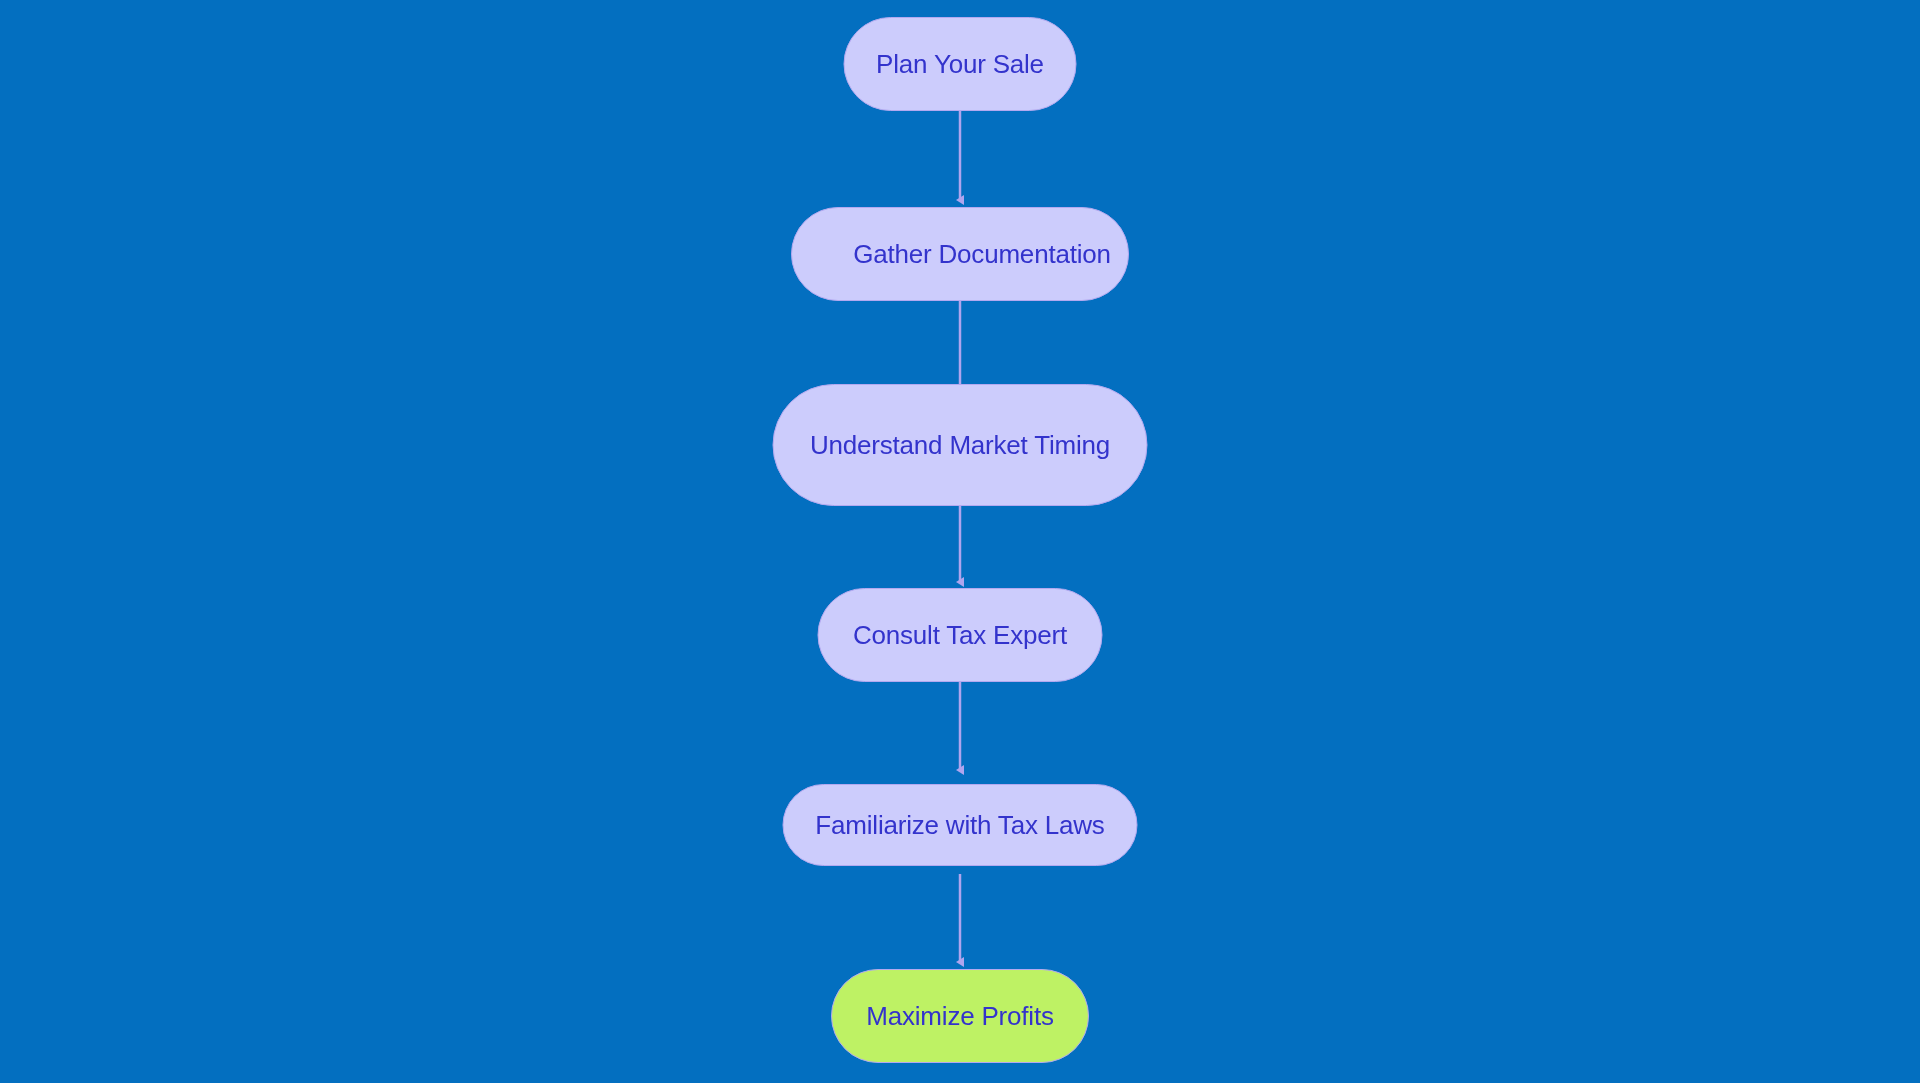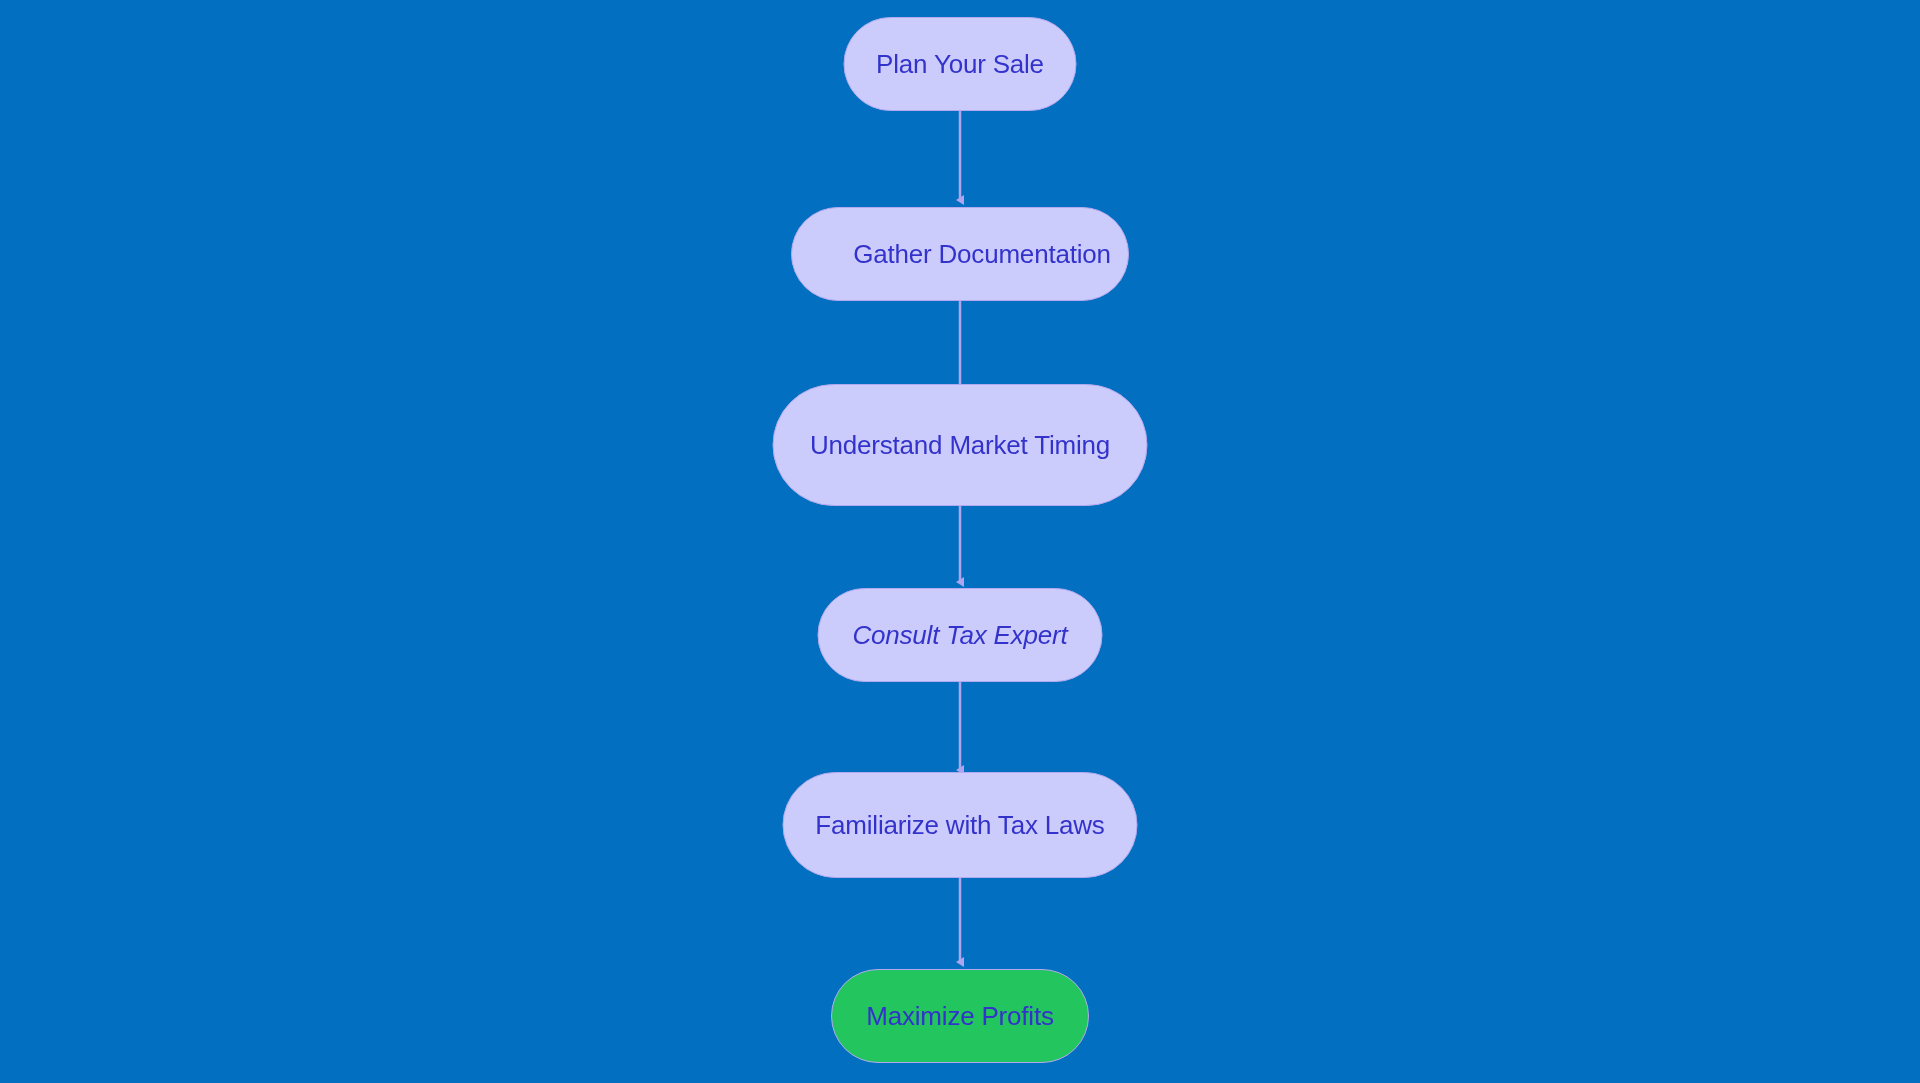--- a/index.html
+++ b/index.html
@@ -71,24 +71,24 @@
   <div id="nodes-group">
       <div class="node" style="left: 960px; top: 64px; width: 233px; height: 94px; background: rgb(204, 204, 252); border-color: rgb(179, 169, 240);">
         <span class="node-label" style="color: rgb(51, 51, 204);">Plan Your Sale</span>
       </div>
       <div class="node" style="left: 960px; top: 254px; width: 338px; height: 94px; background: rgb(204, 204, 252); border-color: rgb(179, 169, 240);">
         <span class="node-label" style="color: rgb(51, 51, 204); margin-left: 44px;">Gather Documentation</span>
       </div>
       <div class="node" style="left: 960px; top: 445px; width: 375px; height: 122px; background: rgb(204, 204, 252); border-color: rgb(179, 169, 240);">
         <span class="node-label" style="color: rgb(51, 51, 204);">Understand Market Timing</span>
       </div>
-      <div class="node" style="left: 960px; top: 635px; width: 285px; height: 94px; background: rgb(204, 204, 252); border-color: rgb(179, 169, 240); font-style: italic;">
+      <div class="node" style="left: 960px; top: 635px; width: 285px; height: 94px; background: rgb(204, 204, 252); border-color: rgb(179, 169, 240);">
         <span class="node-label" style="color: rgb(51, 51, 204);">Consult Tax Expert</span>
       </div>
-      <div class="node" style="left: 960px; top: 825px; width: 355px; height: 106px; background: rgb(204, 204, 252); border-color: rgb(179, 169, 240);">
+      <div class="node" style="left: 960px; top: 825px; width: 355px; height: 82px; background: rgb(204, 204, 252); border-color: rgb(179, 169, 240);">
         <span class="node-label" style="color: rgb(51, 51, 204);">Familiarize with Tax Laws</span>
       </div>
-      <div class="node" style="left: 960px; top: 1016px; width: 258px; height: 94px; background: #22c55e; border-color: rgb(179, 169, 240);">
+      <div class="node" style="left: 960px; top: 1016px; width: 258px; height: 94px; background: #bef264; border-color: rgb(179, 169, 240);">
         <span class="node-label" style="color: rgb(51, 51, 204);">Maximize Profits</span>
       </div>
     </div>
 
 </div>
 
 </body></html>

